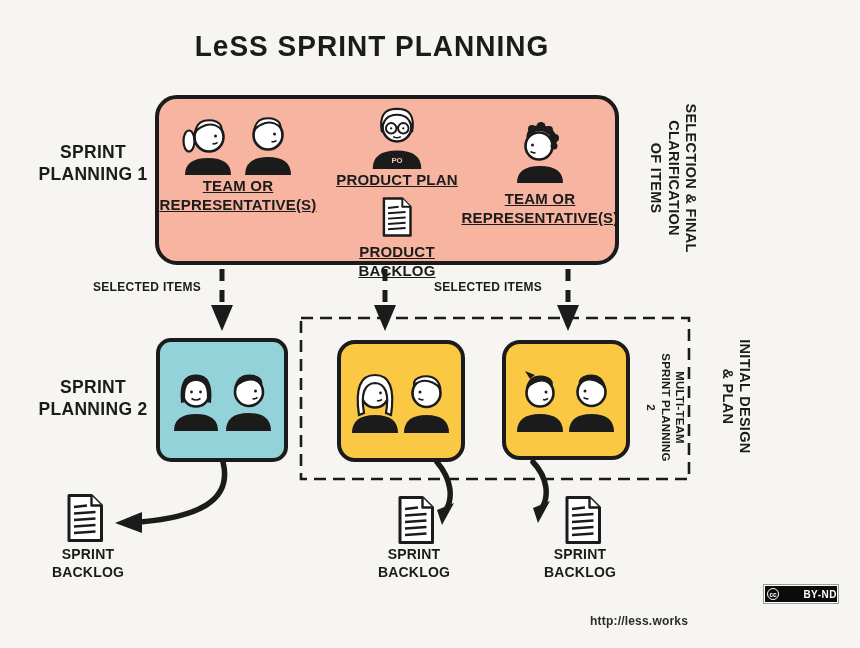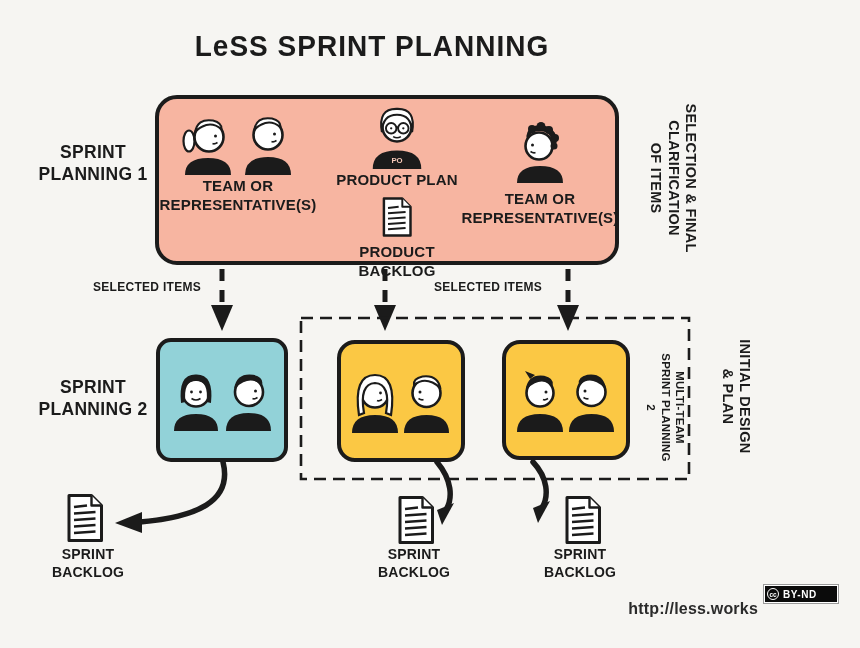--- a/index.html
+++ b/index.html
@@ -13,21 +13,21 @@
   body{background:var(--bg);font-family:"Liberation Sans",sans-serif;}
   .canvas{position:relative;width:860px;height:648px;background:var(--bg);overflow:hidden;color:var(--ink);padding-left:20px;}
   .title{position:absolute;left:0;top:30px;width:744px;text-align:center;font-size:28px;font-weight:800;letter-spacing:1px;transform:scaleY(1.08);}
   .lbl{font-weight:700;text-align:center;color:var(--ink);line-height:1.25;}
   .box{position:absolute;border:4px solid var(--ink);}
   .pink-box{left:155px;top:95px;width:464px;height:170px;background:var(--pink);border-radius:22px;}
   .blue-box{left:156px;top:338px;width:132px;height:124px;background:var(--blue);border-radius:15px;display:flex;align-items:center;justify-content:center;}
   .yellow-box{background:var(--yellow);border-radius:18px;display:flex;align-items:center;justify-content:center;width:128px;height:122px;}
   .yellow-1{left:337px;top:340px;}
   .yellow-2{left:502px;top:340px;height:120px;}
-  .col{position:absolute;display:flex;flex-direction:column;align-items:center;}
+  .col{position:absolute;display:flex;flex-direction:column;align-items:center;text-decoration:underline;}
   .col .lbl{font-size:15px;letter-spacing:.2px;}
   .col-team-left{left:8px;top:12px;width:142px;}
   .col-po{left:172px;top:6px;width:132px;}
   .col-team-right{left:310px;top:22px;width:142px;}
   .side-label{position:absolute;left:25px;width:136px;font-size:17.5px;line-height:1.18;letter-spacing:.3px;transform:scaleY(1.05);}
   .sp1{top:142px;}
   .sp2{top:377px;}
   .sel-items{position:absolute;width:124px;font-size:12px;letter-spacing:.3px;}
   .sel-left{left:85px;top:280px;}
   .sel-right{left:426px;top:280px;}
@@ -36,23 +36,23 @@
   .rot-initial{left:666px;top:379px;width:140px;font-size:14.5px;line-height:1.2;letter-spacing:.3px;}
   .rot-multi{left:606px;top:386px;width:118px;font-size:11.5px;line-height:1.25;letter-spacing:.2px;}
   .doc{position:absolute;}
   .doc-1{left:63px;top:492px;}
   .doc-2{left:394px;top:494px;}
   .doc-3{left:561px;top:494px;}
   .backlog-lbl{position:absolute;width:124px;font-size:14px;letter-spacing:.2px;}
   .bl-1{left:26px;top:546px;}
   .bl-2{left:352px;top:546px;}
   .bl-3{left:518px;top:546px;}
-  .footer-url{position:absolute;left:590px;top:600px;width:168px;text-align:right;font-size:16px;font-weight:700;color:#2b2b2b;letter-spacing:.2px;}
+  .footer-url{position:absolute;left:590px;top:614px;width:168px;font-size:12px;font-weight:700;color:#2b2b2b;letter-spacing:.2px;}
   .cc-badge{position:absolute;left:763px;top:584px;width:76px;height:20px;border:1px solid #9a9a9a;background:#fff;padding:1px;}
-  .cc-inner{width:100%;height:100%;background:#0b0b0b;display:flex;align-items:center;gap:4px;padding-left:2px;}
+  .cc-inner{width:100%;height:100%;background:#0b0b0b;display:flex;align-items:center;gap:4px;padding-left:2px;justify-content:space-between;}
   .cc-circle{width:12px;height:12px;border:1.5px solid #fff;border-radius:50%;color:#fff;font-size:6.5px;font-weight:700;display:flex;align-items:center;justify-content:center;flex:0 0 auto;}
   .cc-text{color:#fff;font-size:10px;font-weight:700;letter-spacing:.5px;}
   .overlay{position:absolute;left:0;top:0;width:860px;height:648px;pointer-events:none;color:var(--ink);z-index:5;}
   svg.ink{color:var(--ink);display:block;}
 </style>
 </head>
 <body>
 
 <div class="canvas">
 

